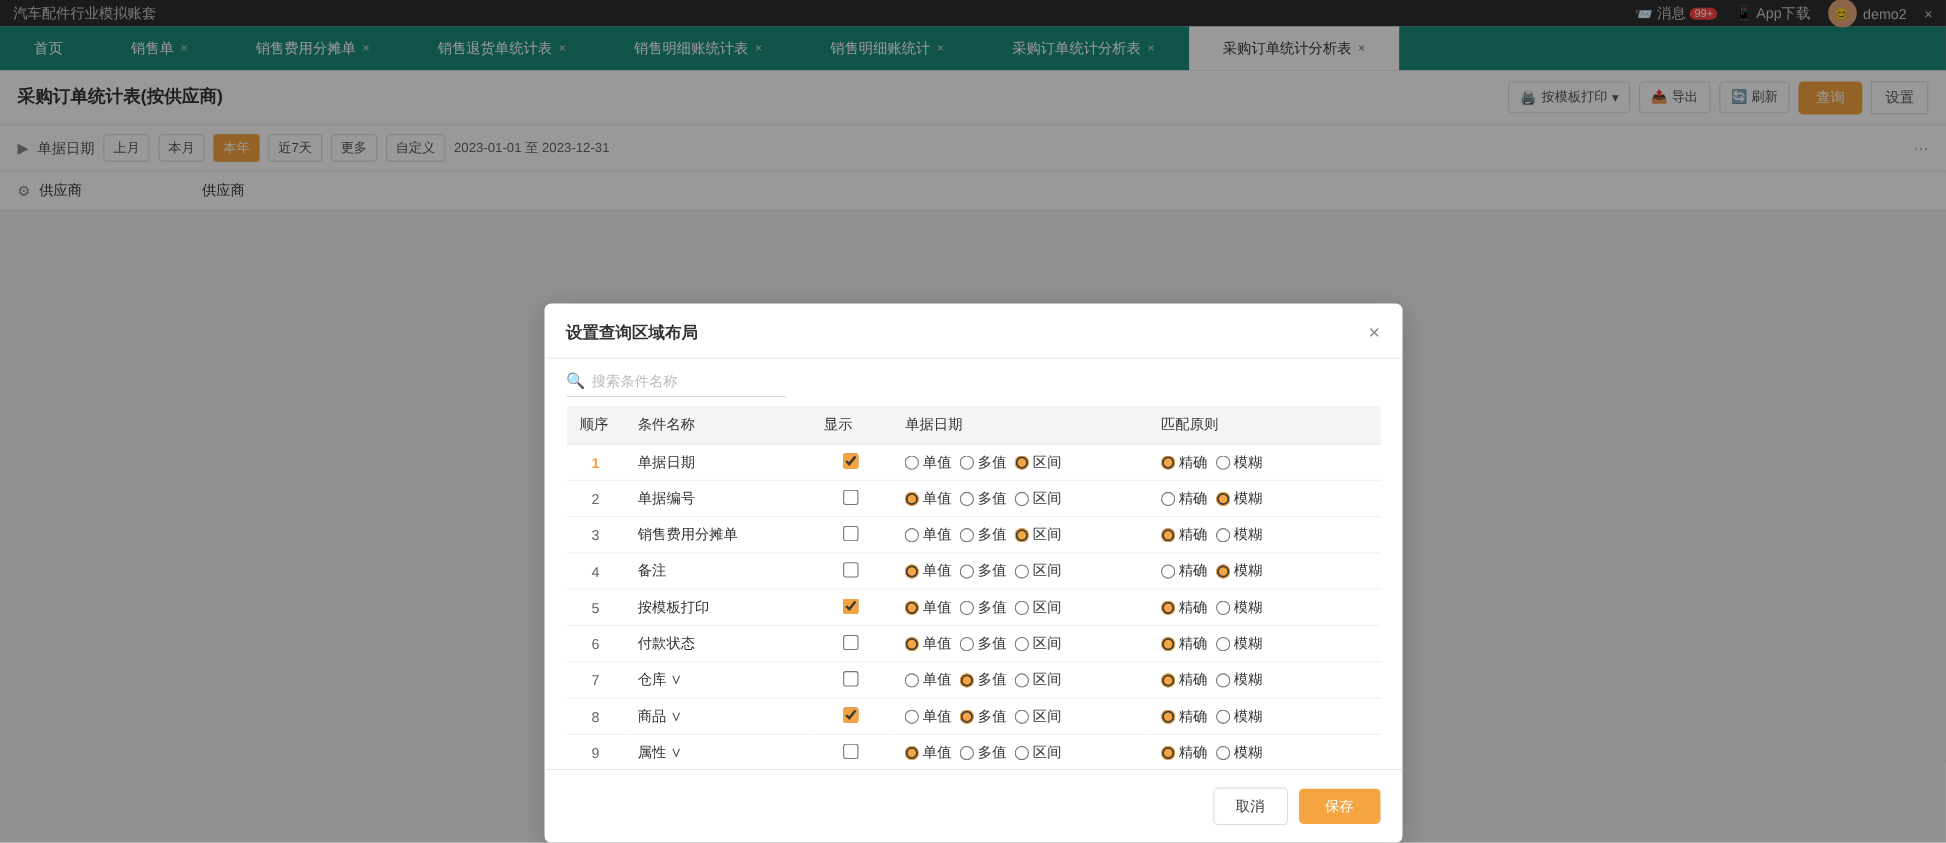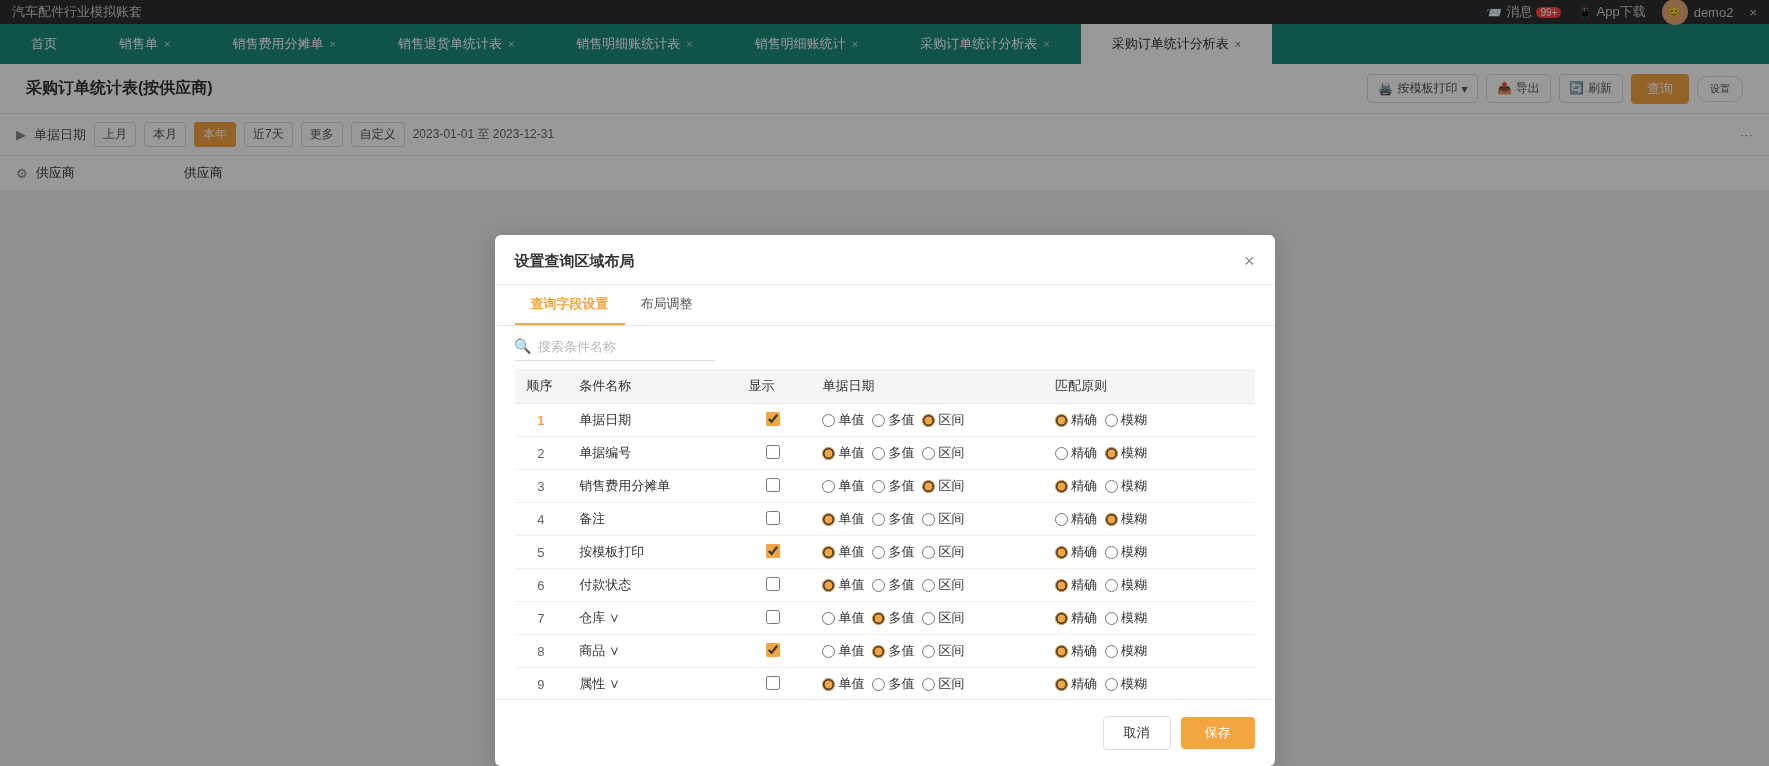--- a/index.html
+++ b/index.html
@@ -43,31 +43,31 @@
     .tab-item.active { background: #fff; color: #333; }
     .tab-item .tab-close { margin-left: 6px; font-size: 11px; opacity: 0.7; }
     .tab-item.home { background: transparent; }
 
     
     .page-header {
       height: 50px;
       background: #fff;
       display: flex;
       align-items: center;
-      padding: 0 26px;
+      padding: 0 16px;
       justify-content: space-between;
       border-bottom: 1px solid #e8e8e8;
     }
     .page-title { font-size: 16px; font-weight: bold; color: #333; }
     .header-actions { display: flex; align-items: center; gap: 8px; }
     .btn-print { background: #fff; border: 1px solid #ddd; padding: 5px 10px; border-radius: 4px; cursor: pointer; font-size: 12px; color: #555; display: flex; align-items: center; gap: 4px; }
     .btn-export { background: #fff; border: 1px solid #ddd; padding: 5px 10px; border-radius: 4px; cursor: pointer; font-size: 12px; color: #555; }
     .btn-refresh { background: #fff; border: 1px solid #ddd; padding: 5px 10px; border-radius: 4px; cursor: pointer; font-size: 12px; color: #555; }
     .btn-query { background: #f5a442; color: #fff; border: none; padding: 6px 16px; border-radius: 4px; cursor: pointer; font-size: 13px; }
-    .btn-set { background: #fff; border: 1px solid #ddd; padding: 5px 12px; border-radius: 10px; cursor: pointer; font-size: 10px; color: #555; }
+    .btn-set { background: #fff; border: 1px solid #ddd; padding: 5px 12px; border-radius: 0; cursor: pointer; font-size: 13px; color: #555; }
 
     
     .filter-bar {
       background: #fff;
       padding: 8px 16px;
       display: flex;
       align-items: center;
       gap: 8px;
       border-bottom: 1px solid #e8e8e8;
     }
@@ -330,28 +330,20 @@
 </div>
 
 <div class="overlay">
   <div class="dialog">
 
     <div class="dialog-header">
       <span class="dialog-title">设置查询区域布局</span>
       <span class="dialog-close">×</span>
     </div>
 
-    <div class="dialog-tabs">
-      <div class="dialog-tab active">
-        <span>查询字段设置</span>
-      </div>
-      <div class="dialog-tab">
-        <span>布局调整</span>
-      </div>
-    </div>
 
     <div class="search-box">
       <span class="search-icon">🔍</span>
       <input type="text" placeholder="搜索条件名称" style="">
     </div>
 
     <div class="table-scroll">
       <table class="data-table">
         <thead>
           <tr>

